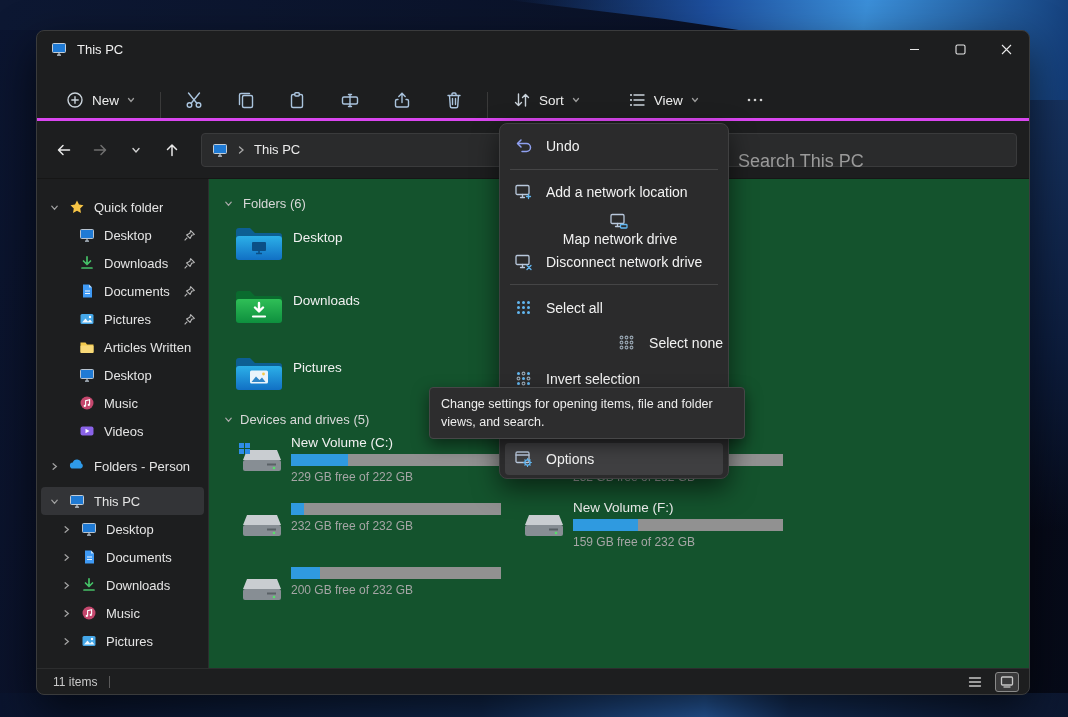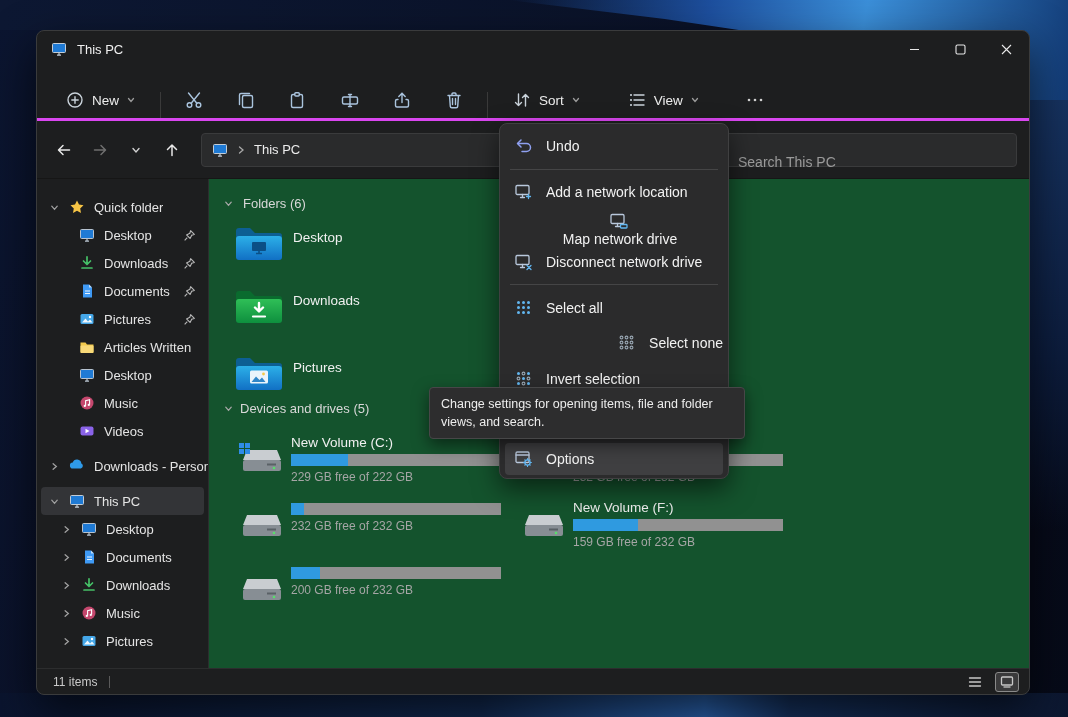--- a/index.html
+++ b/index.html
@@ -42,21 +42,21 @@
 
   
   .navbar { height:58px; flex:0 0 58px; display:flex; align-items:center; padding:0 12px; border-bottom:1px solid #161616; }
   .nav-btn { width:30px; height:30px; display:flex; align-items:center; justify-content:center; border-radius:4px; margin-right:6px; }
   .addressbar { flex:1; height:34px; margin-left:8px; background:#2a2b2c; border:1px solid #3a3b3c; border-radius:4px;
     display:flex; align-items:center; padding:0 10px; gap:8px; }
   .addr-text { font-size:13px; color:#ececec; }
   .searchbox { width:292px; height:34px; margin-left:12px; background:#2a2b2c; border:1px solid #3a3b3c; border-radius:4px;
     display:flex; align-items:center; padding:0 12px; }
   .searchbox input { background:transparent; border:none; outline:none; width:100%; font-family:inherit;
-    font-size:14px; color:#e8e8e8;margin-top:24px; }
+    font-size:18px; color:#e8e8e8;margin-top:24px; }
   .searchbox input::placeholder { color:#9a9a9a; }
 
   
   .body-row { flex:1; display:flex; min-height:0; }
 
   
   .sidebar { width:172px; flex:0 0 172px; padding-top:14px; border-right:1px solid #2c2d2e; overflow:hidden; }
   .side-row { display:flex; align-items:center; height:28px; font-size:13px; color:#e4e4e4; white-space:nowrap; }
   .side-row .chev { width:14px; margin-left:10px; display:flex; justify-content:center; flex:0 0 14px; }
   .side-row .spacer { width:24px; margin-left:10px; flex:0 0 24px; }
@@ -106,21 +106,21 @@
   
   .statusbar { height:26px; flex:0 0 26px; border-top:1px solid #2c2d2e; display:flex; align-items:center;
     padding-left:16px; font-size:12px; color:#c9c9c9; }
   .sb-divider { width:1px; height:12px; background:#5a5a5a; margin-left:12px; }
   .sb-icons { margin-left:auto; margin-right:10px; display:flex; gap:8px; align-items:center; }
   .sb-icon { width:24px; height:20px; display:flex; align-items:center; justify-content:center; border-radius:3px; }
   .sb-icon.active { border:1px solid #8a8a8a; background:#3a3a3b; }
 
   
   .hdr-folders { left:14px; top:16px; }
-  .hdr-drives  { left:14px; top:221px;gap:6px; }
+  .hdr-drives  { left:14px; top:232px;gap:6px; }
   .pos-f0 { left:24px; top:44px; }
   .pos-f1 { left:24px; top:107px; }
   .pos-f2 { left:24px; top:174px; }
   .pos-d0 { left:30px;  top:256px; }
   .pos-d1 { left:312px; top:256px; }
   .pos-d2 { left:30px;  top:321px; }
   .pos-d3 { left:312px; top:321px; }
   .pos-d4 { left:30px;  top:385px; }
 
   svg { display:block; }
@@ -447,21 +447,21 @@
         <span class="chev">
             <svg width="11" height="11" viewBox="0 0 12 12" fill="none" stroke="#a0a0a0" stroke-width="1.4" stroke-linecap="round">
               <path d="M4.5 3l3.5 3-3.5 3"></path>
             </svg>
           </span>
         <span class="sicon">
             <svg width="17" height="12" viewBox="0 0 18 12">
               <path d="M4.5 11a3.3 3.3 0 0 1-.3-6.6A5 5 0 0 1 13.9 5.4 3 3 0 0 1 13.4 11z" fill="#2f9ae8"></path>
             </svg>
           </span>
-        <span class="slabel">Downloads - Person</span>
+        <span class="slabel">Folders - Person</span>
       </div>
 
       <div class="side-gap"></div>
 
       <div class="side-row selected">
         <span class="chev">
             <svg width="11" height="11" viewBox="0 0 12 12" fill="none" stroke="#a0a0a0" stroke-width="1.4" stroke-linecap="round">
               <path d="M3 4.5l3 3.5 3-3.5"></path>
             </svg>
           </span>

